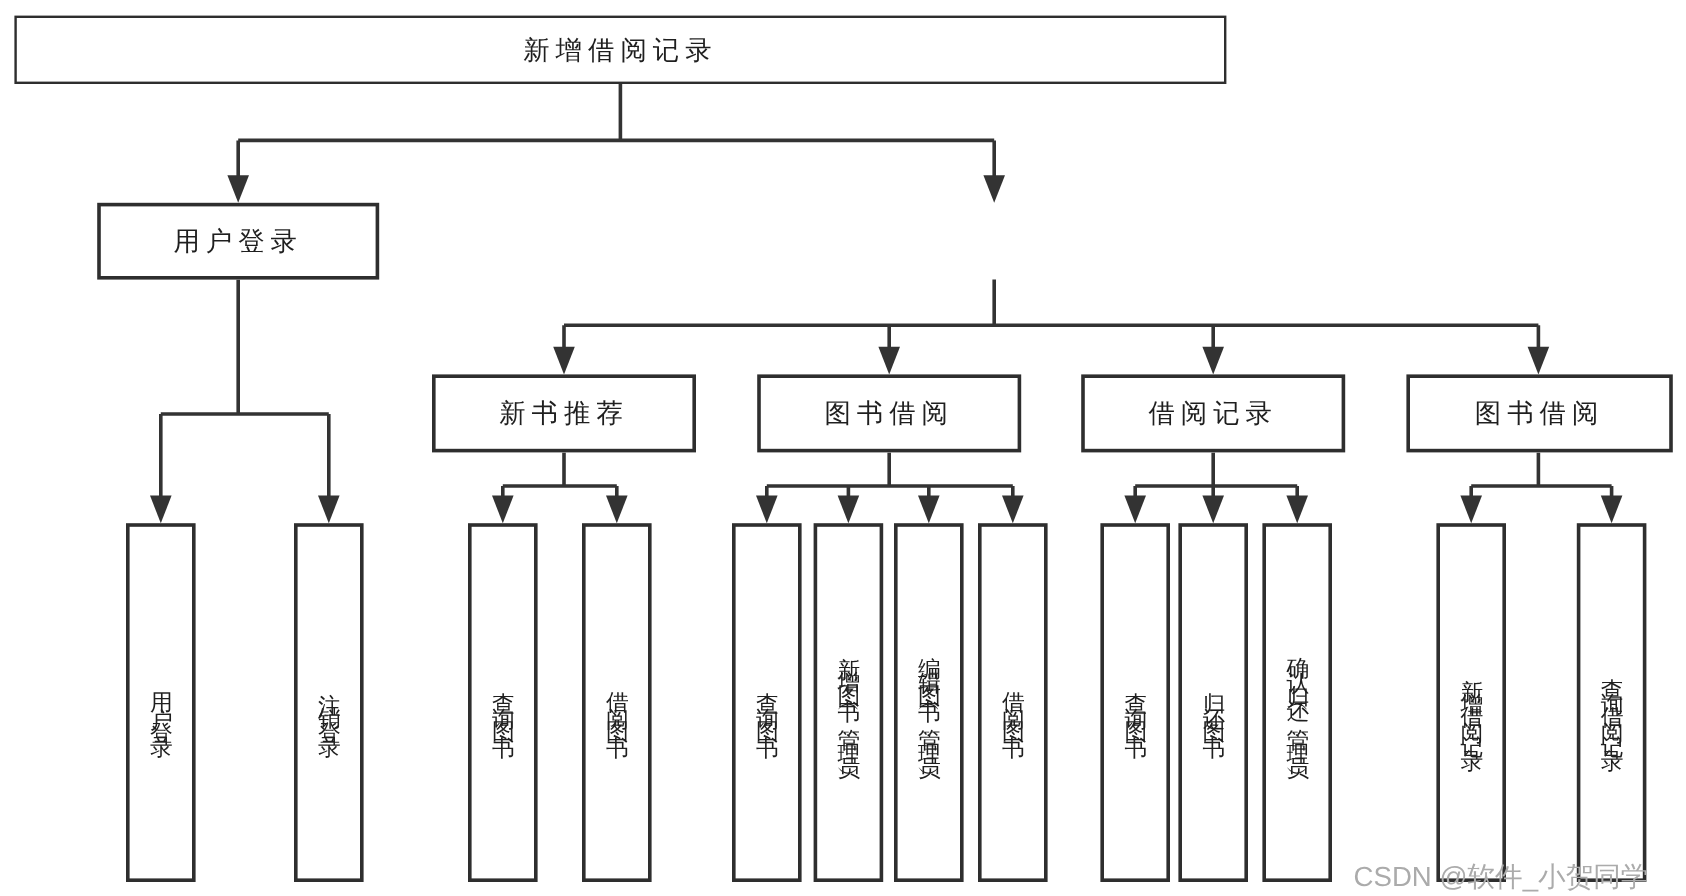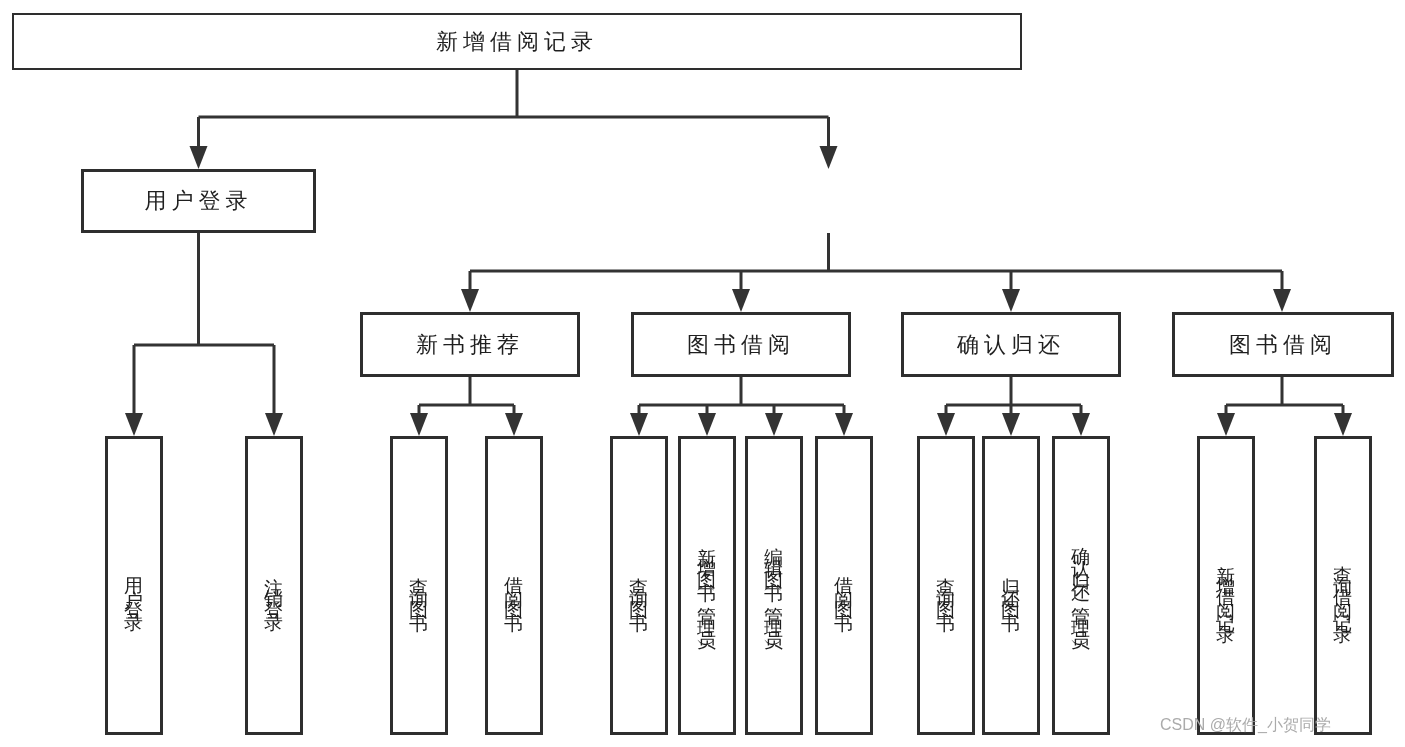--- a/index.html
+++ b/index.html
@@ -40,23 +40,23 @@
   .node.branch { font-size: 22px; letter-spacing: 5px; }
   .node.leaf span {
     writing-mode: vertical-rl;
     text-orientation: mixed;
     font-size: 19px;
     letter-spacing: 12px;
     line-height: 1;
   }
   .watermark {
     position: absolute;
-    left: 1160px;
+    left: 1128px;
     top: 715px;
-    font-size: 16px;
+    font-size: 23px;
     color: var(--watermark);
     white-space: nowrap;
     z-index: 5;
   }
 </style>
 </head>
 <body>
 
 <div class="canvas">
 
@@ -109,21 +109,21 @@
       <polygon class="arrowhead" points="1334,413 1352,413 1343,436"></polygon>
     </g>
   </svg>
 
   <div class="node root" style="left:12px;top:13px;width:1010px;height:57px">新增借阅记录</div>
 
   <div class="node branch" style="left:81px;top:169px;width:235px;height:64px">用户登录</div>
 
   <div class="node branch" style="left:360px;top:312px;width:220px;height:65px">新书推荐</div>
   <div class="node branch" style="left:631px;top:312px;width:220px;height:65px">图书借阅</div>
-  <div class="node branch" style="left:901px;top:312px;width:220px;height:65px">确认归还</div>
+  <div class="node branch" style="left:901px;top:312px;width:220px;height:65px">借阅记录</div>
   <div class="node branch" style="left:1172px;top:312px;width:222px;height:65px">图书借阅</div>
 
   <div class="node leaf" style="left:105px;top:436px;width:58px;height:299px">
     <span>用户登录</span>
   </div>
   <div class="node leaf" style="left:245px;top:436px;width:58px;height:299px">
     <span>注销登录</span>
   </div>
 
   <div class="node leaf" style="left:390px;top:436px;width:58px;height:299px">

